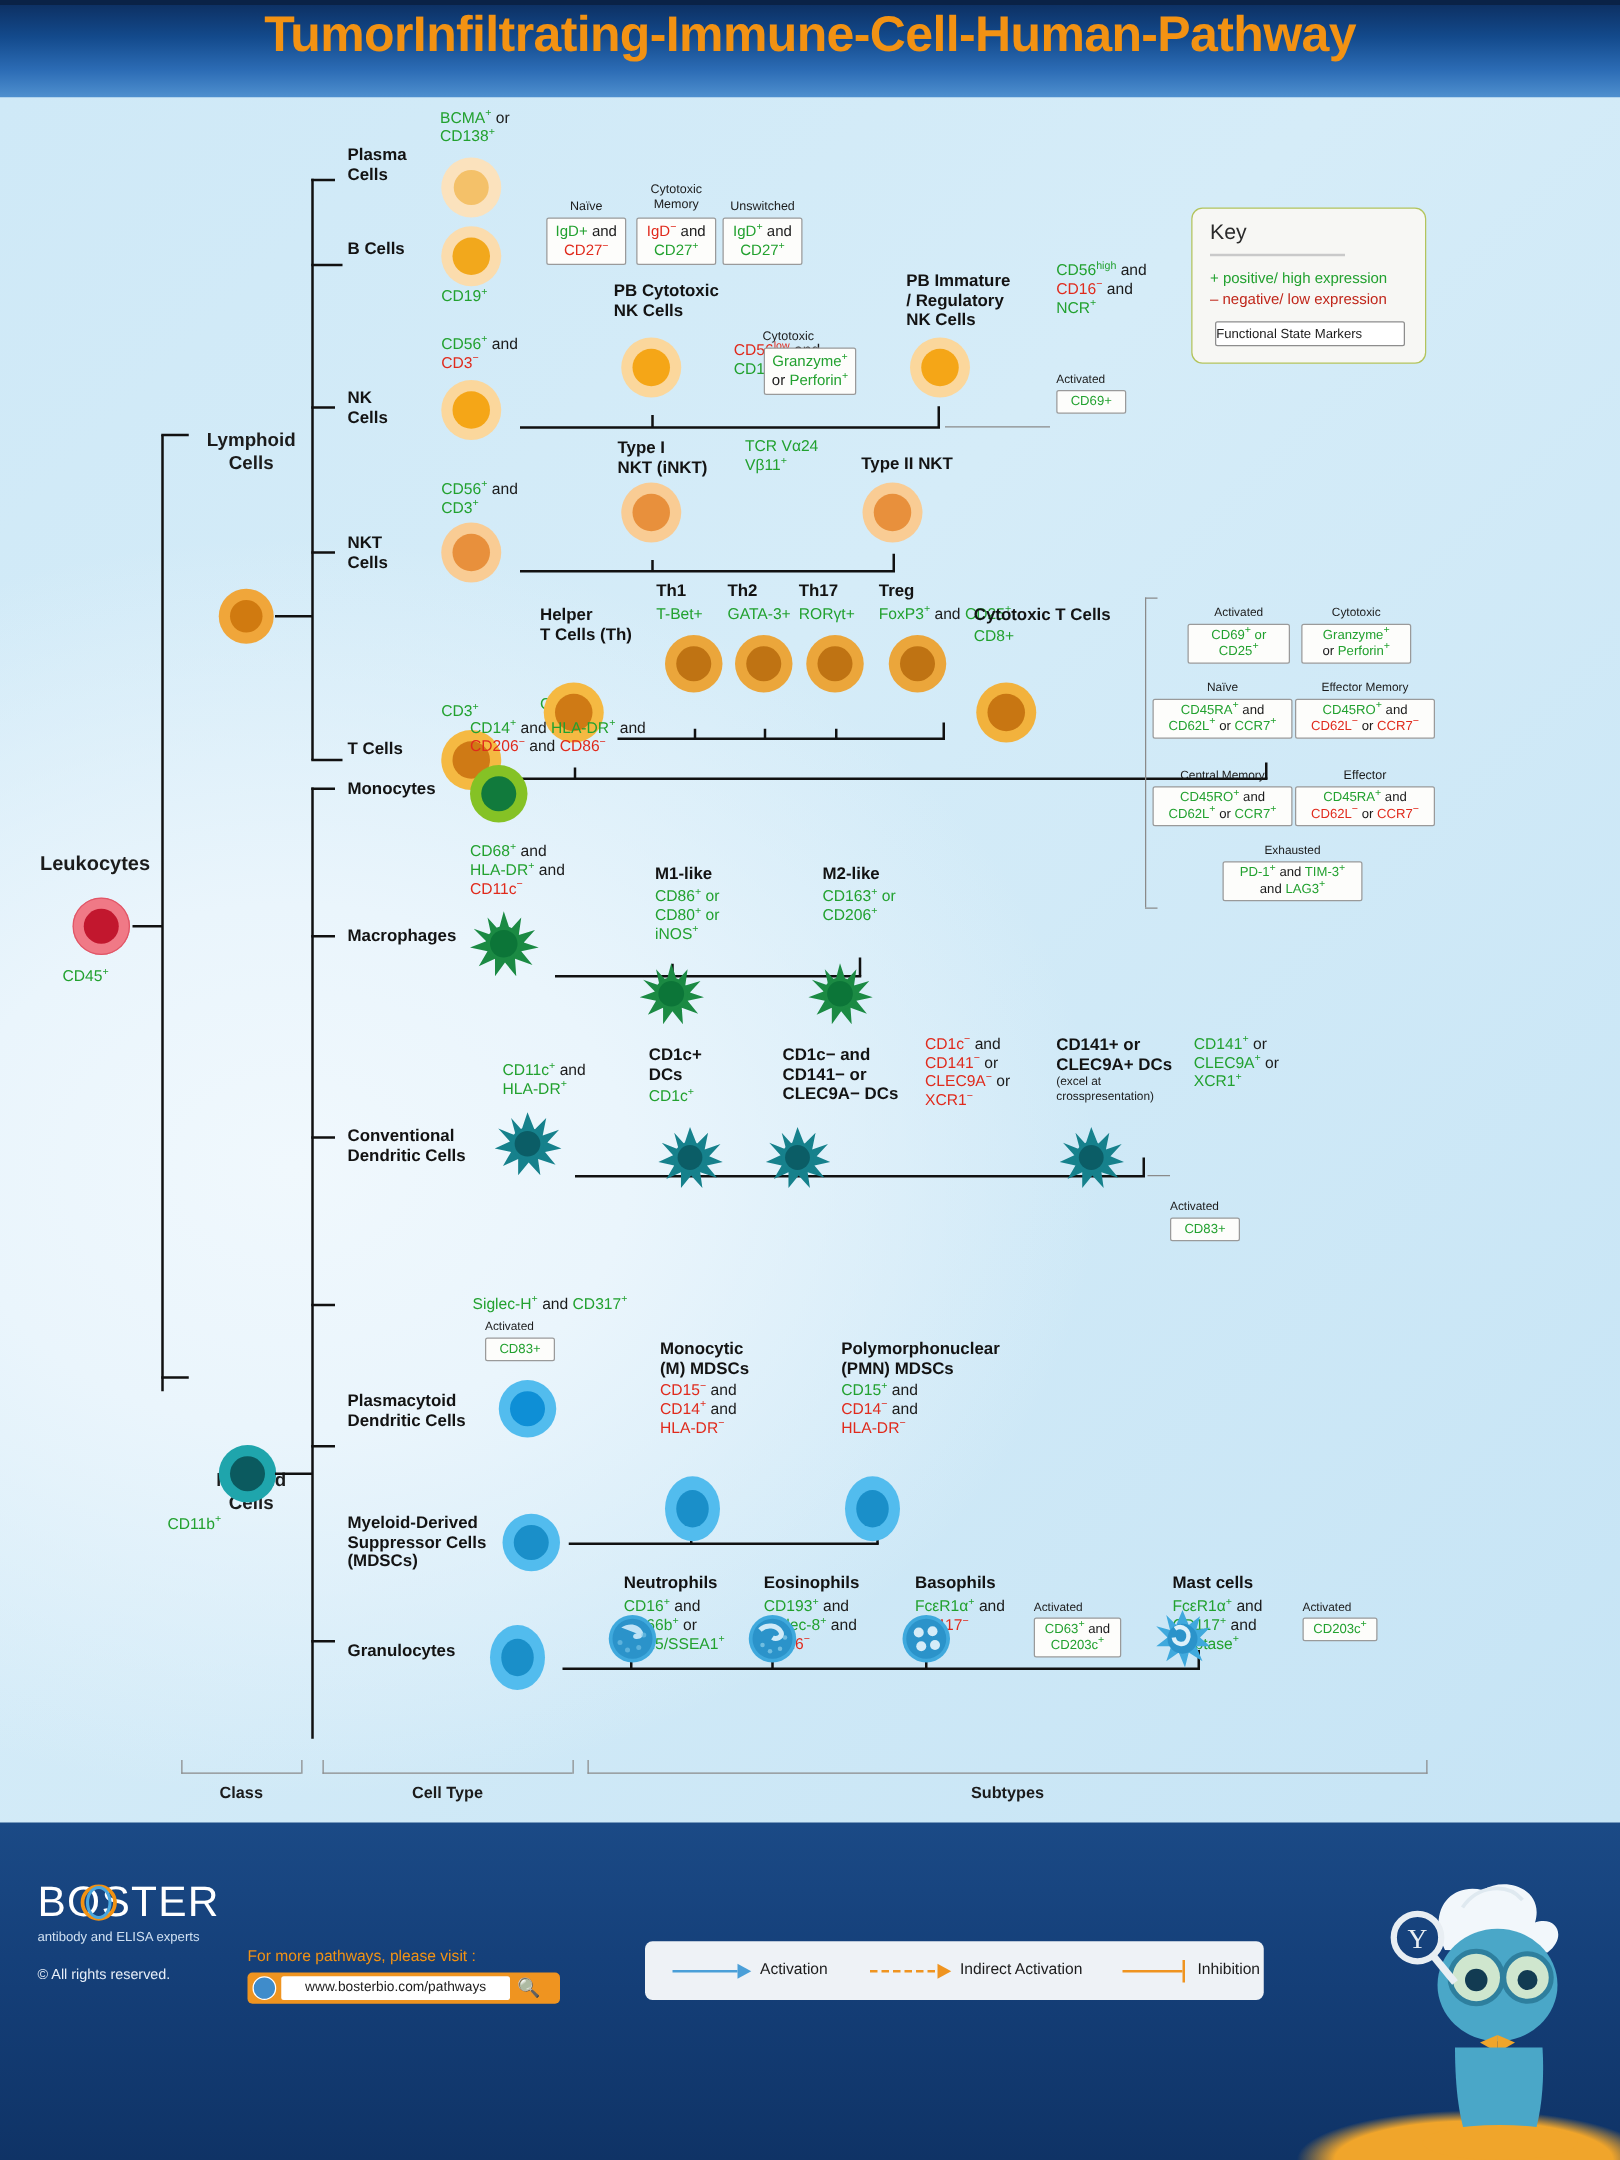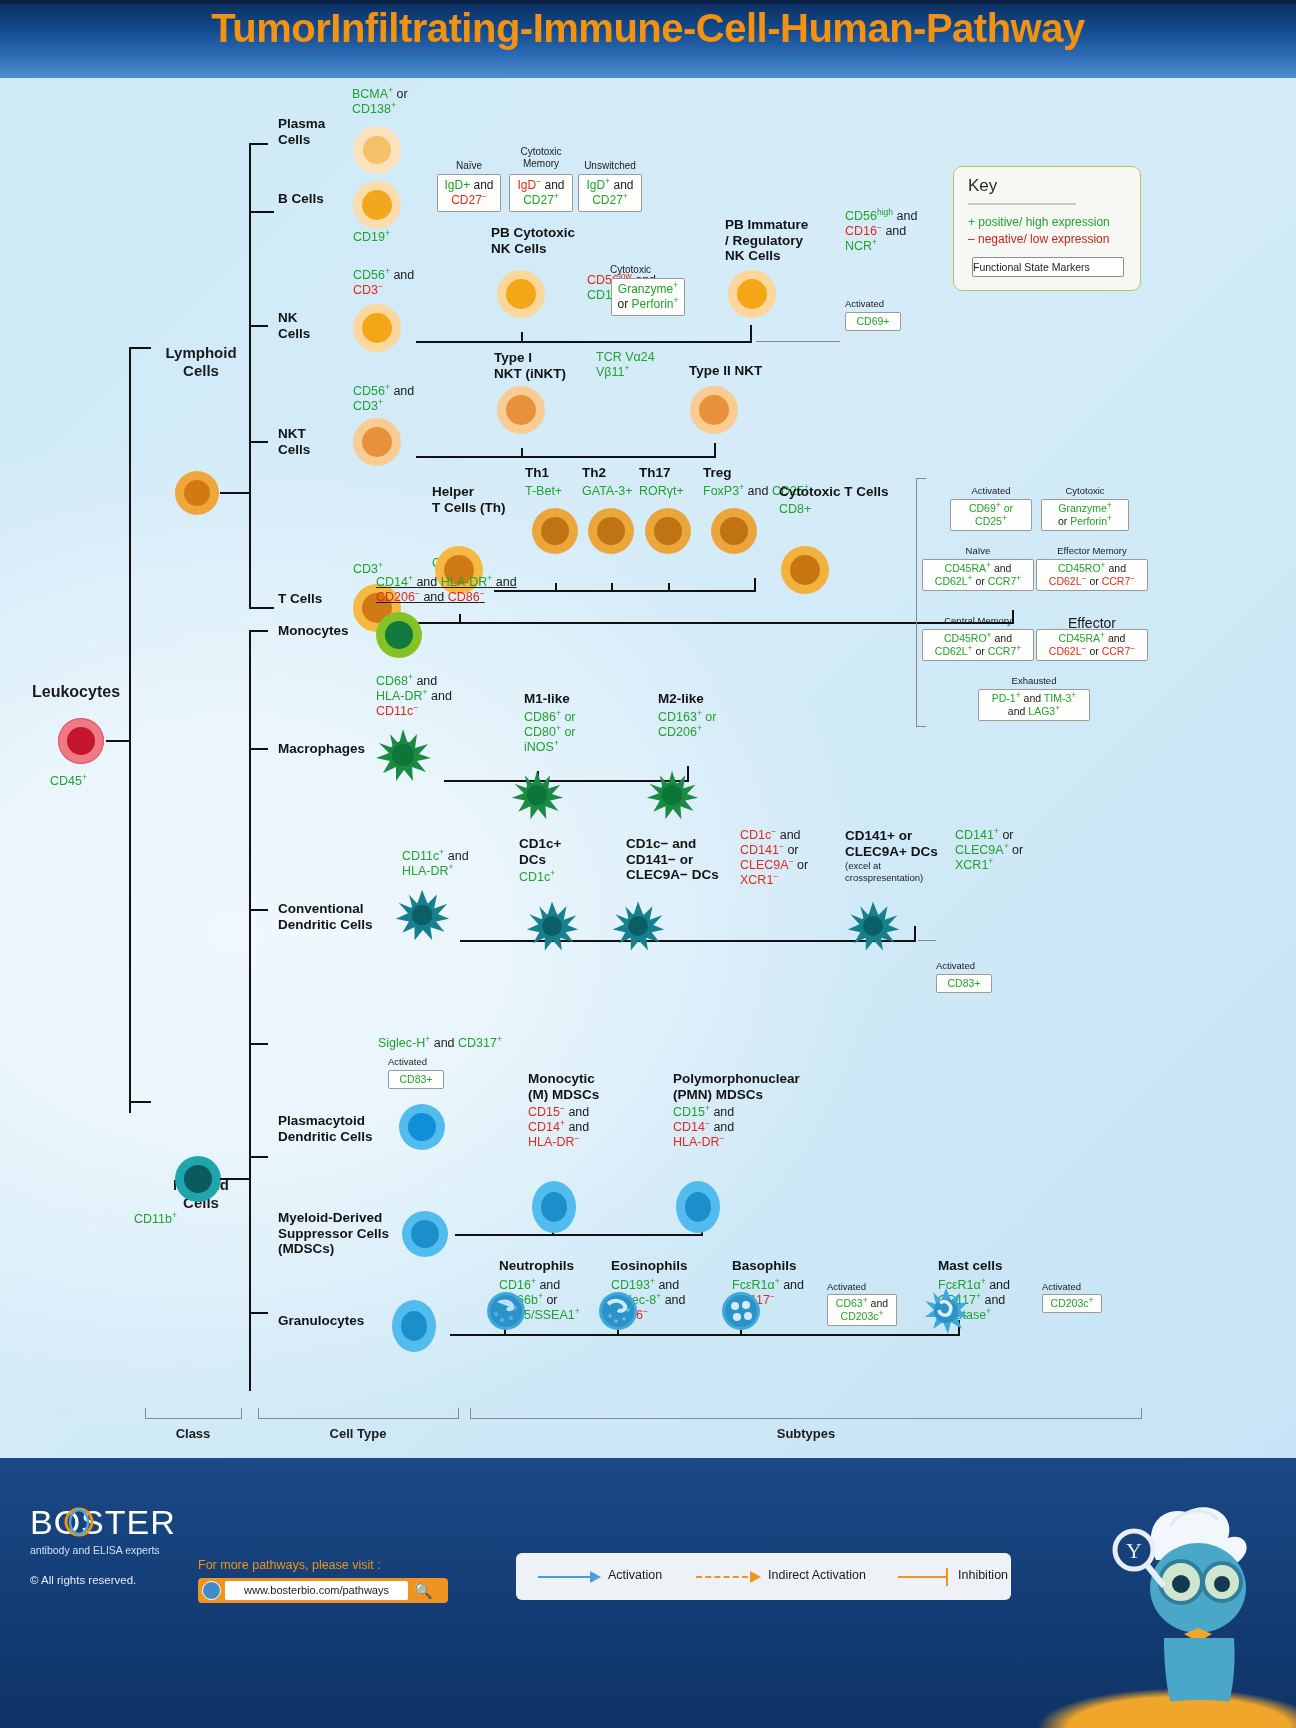--- a/index.html
+++ b/index.html
@@ -394,21 +394,21 @@
   <div class="mbox sm" style="left:1036px; top:481px; width:112px;">
     <span class="g">CD45RO<sup>+</sup></span> <span class="k">and</span><br><span class="r">CD62L<sup>−</sup></span> <span class="k">or</span> <span class="r">CCR7<sup>−</sup></span>
   </div>
 
   <div class="lbl sub-ttl" style="left:922px; top:537px; width:112px; font-size:9.5px;">
     <span>Central Memory</span>
   </div>
   <div class="mbox sm" style="left:922px; top:551px; width:112px;">
     <span class="g">CD45RO<sup>+</sup></span> <span class="k">and</span><br><span class="g">CD62L<sup>+</sup></span> <span class="k">or</span> <span class="g">CCR7<sup>+</sup></span>
   </div>
-  <div class="lbl sub-ttl" style="left:1036px; top:537px; width:112px; font-size:14px;">
+  <div class="lbl sub-ttl" style="left:1036px; top:537px; width:112px; font-size:10px;">
     <span>Effector</span>
   </div>
   <div class="mbox sm" style="left:1036px; top:551px; width:112px;">
     <span class="g">CD45RA<sup>+</sup></span> <span class="k">and</span><br><span class="r">CD62L<sup>−</sup></span> <span class="k">or</span> <span class="r">CCR7<sup>−</sup></span>
   </div>
 
   <div class="lbl sub-ttl" style="left:978px; top:597px; width:112px; font-size:9.5px;">
     <span>Exhausted</span>
   </div>
   <div class="mbox sm" style="left:978px; top:611px; width:112px;">
@@ -420,21 +420,21 @@
   <div class="hline" style="left:249px; top:552px; width:19px;"></div>
   <div class="hline" style="left:249px; top:670px; width:19px;"></div>
   <div class="hline" style="left:249px; top:831px; width:19px;"></div>
   <div class="hline" style="left:249px; top:965px; width:19px;"></div>
   <div class="hline" style="left:249px; top:1078px; width:19px;"></div>
   <div class="hline" style="left:249px; top:1234px; width:19px;"></div>
 
   <div class="lbl cellname" style="left:278px; top:545px;">
     <span>Monocytes</span>
   </div>
-  <div class="lbl marker" style="left:376px; top:497px; white-space:nowrap;text-decoration:underline;">
+  <div class="lbl marker" style="left:376px; top:497px; white-space:nowrap;">
     <span class="g">CD14<sup>+</sup></span> <span class="k">and</span> <span class="g">HLA-DR<sup>+</sup></span> <span class="k">and</span><br>
     <span class="r">CD206<sup>−</sup></span> <span class="k">and</span> <span class="r">CD86<sup>−</sup></span>
   </div>
   <div class="cell" style="left:376px; top:534px; width:46px; height:46px; background:#85c225;">
     <div class="nuc" style="left:9px; top:9px; width:28px; height:28px; background:#117a3c;"></div>
   </div>
 
   <div class="lbl cellname" style="left:278px; top:663px;">
     <span>Macrophages</span>
   </div>

